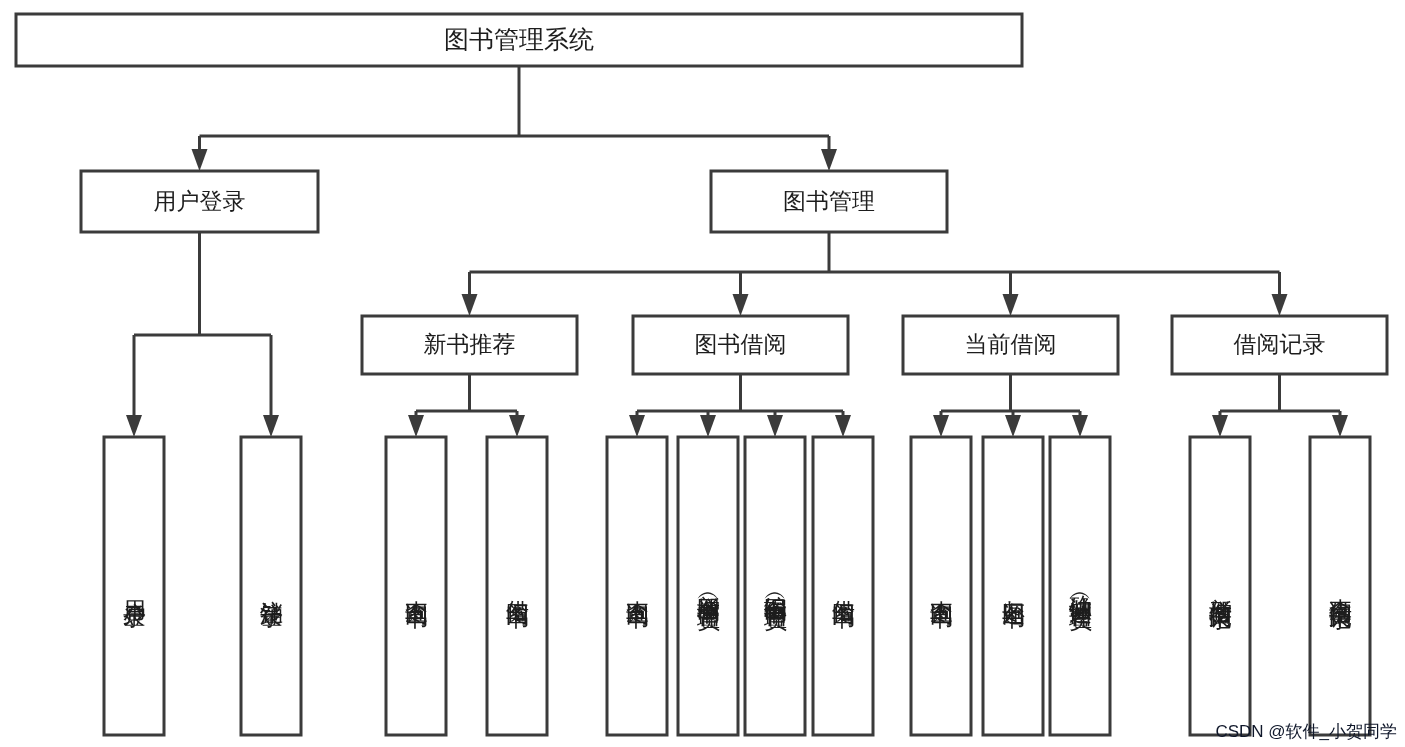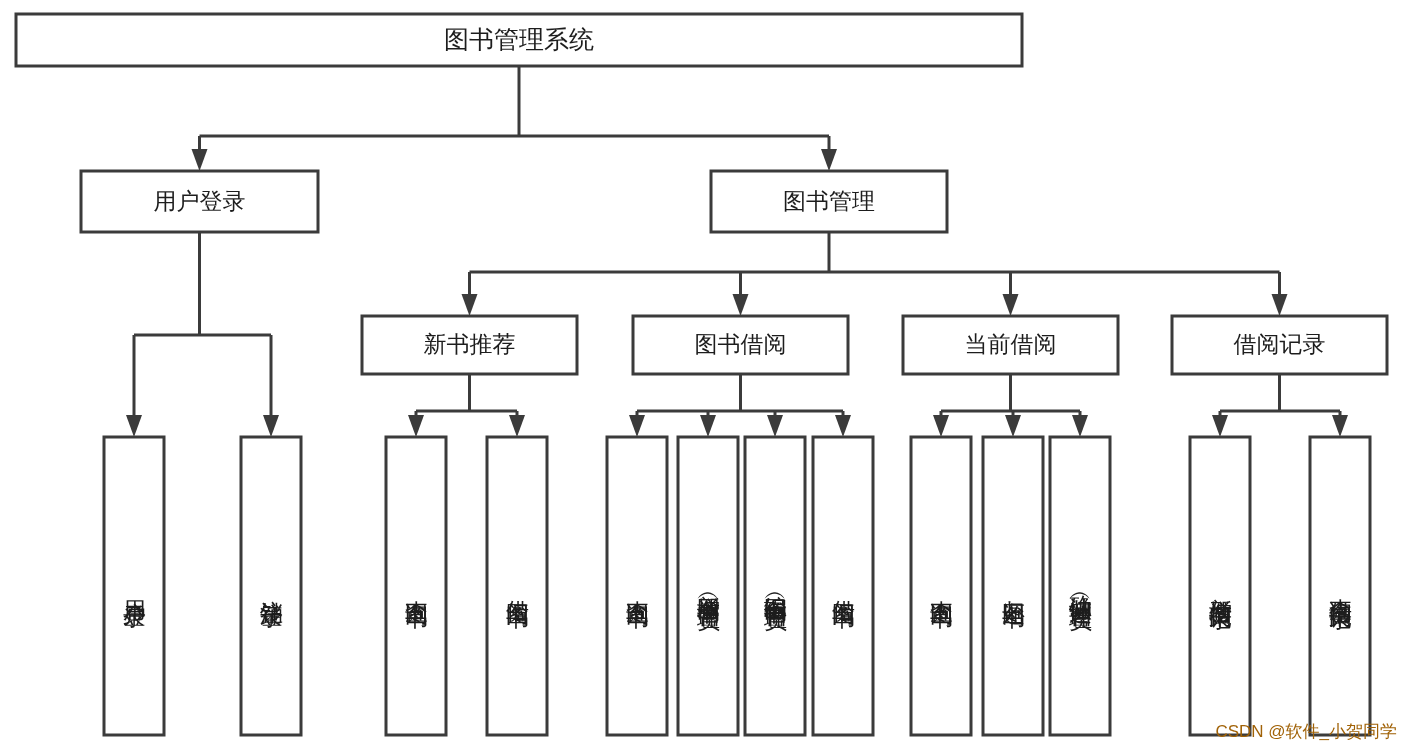--- a/index.html
+++ b/index.html
@@ -48,21 +48,21 @@
     letter-spacing:2px;
     color:#1d1d1d;
     white-space:nowrap;
     text-align:center;
   }
   .watermark{
     position:absolute;
     right:8px;
     bottom:4px;
     font-size:17px;
-    color:#a16207;
+    color:#0f172a;
     font-family:"Liberation Sans","DejaVu Sans",sans-serif;
     white-space:nowrap;
     user-select:none;
   }
 </style>
 </head>
 <body>
 
 <div id="diagram-root">
   <svg id="tree-svg" viewBox="0 0 1405 747" xmlns="http://www.w3.org/2000/svg">

